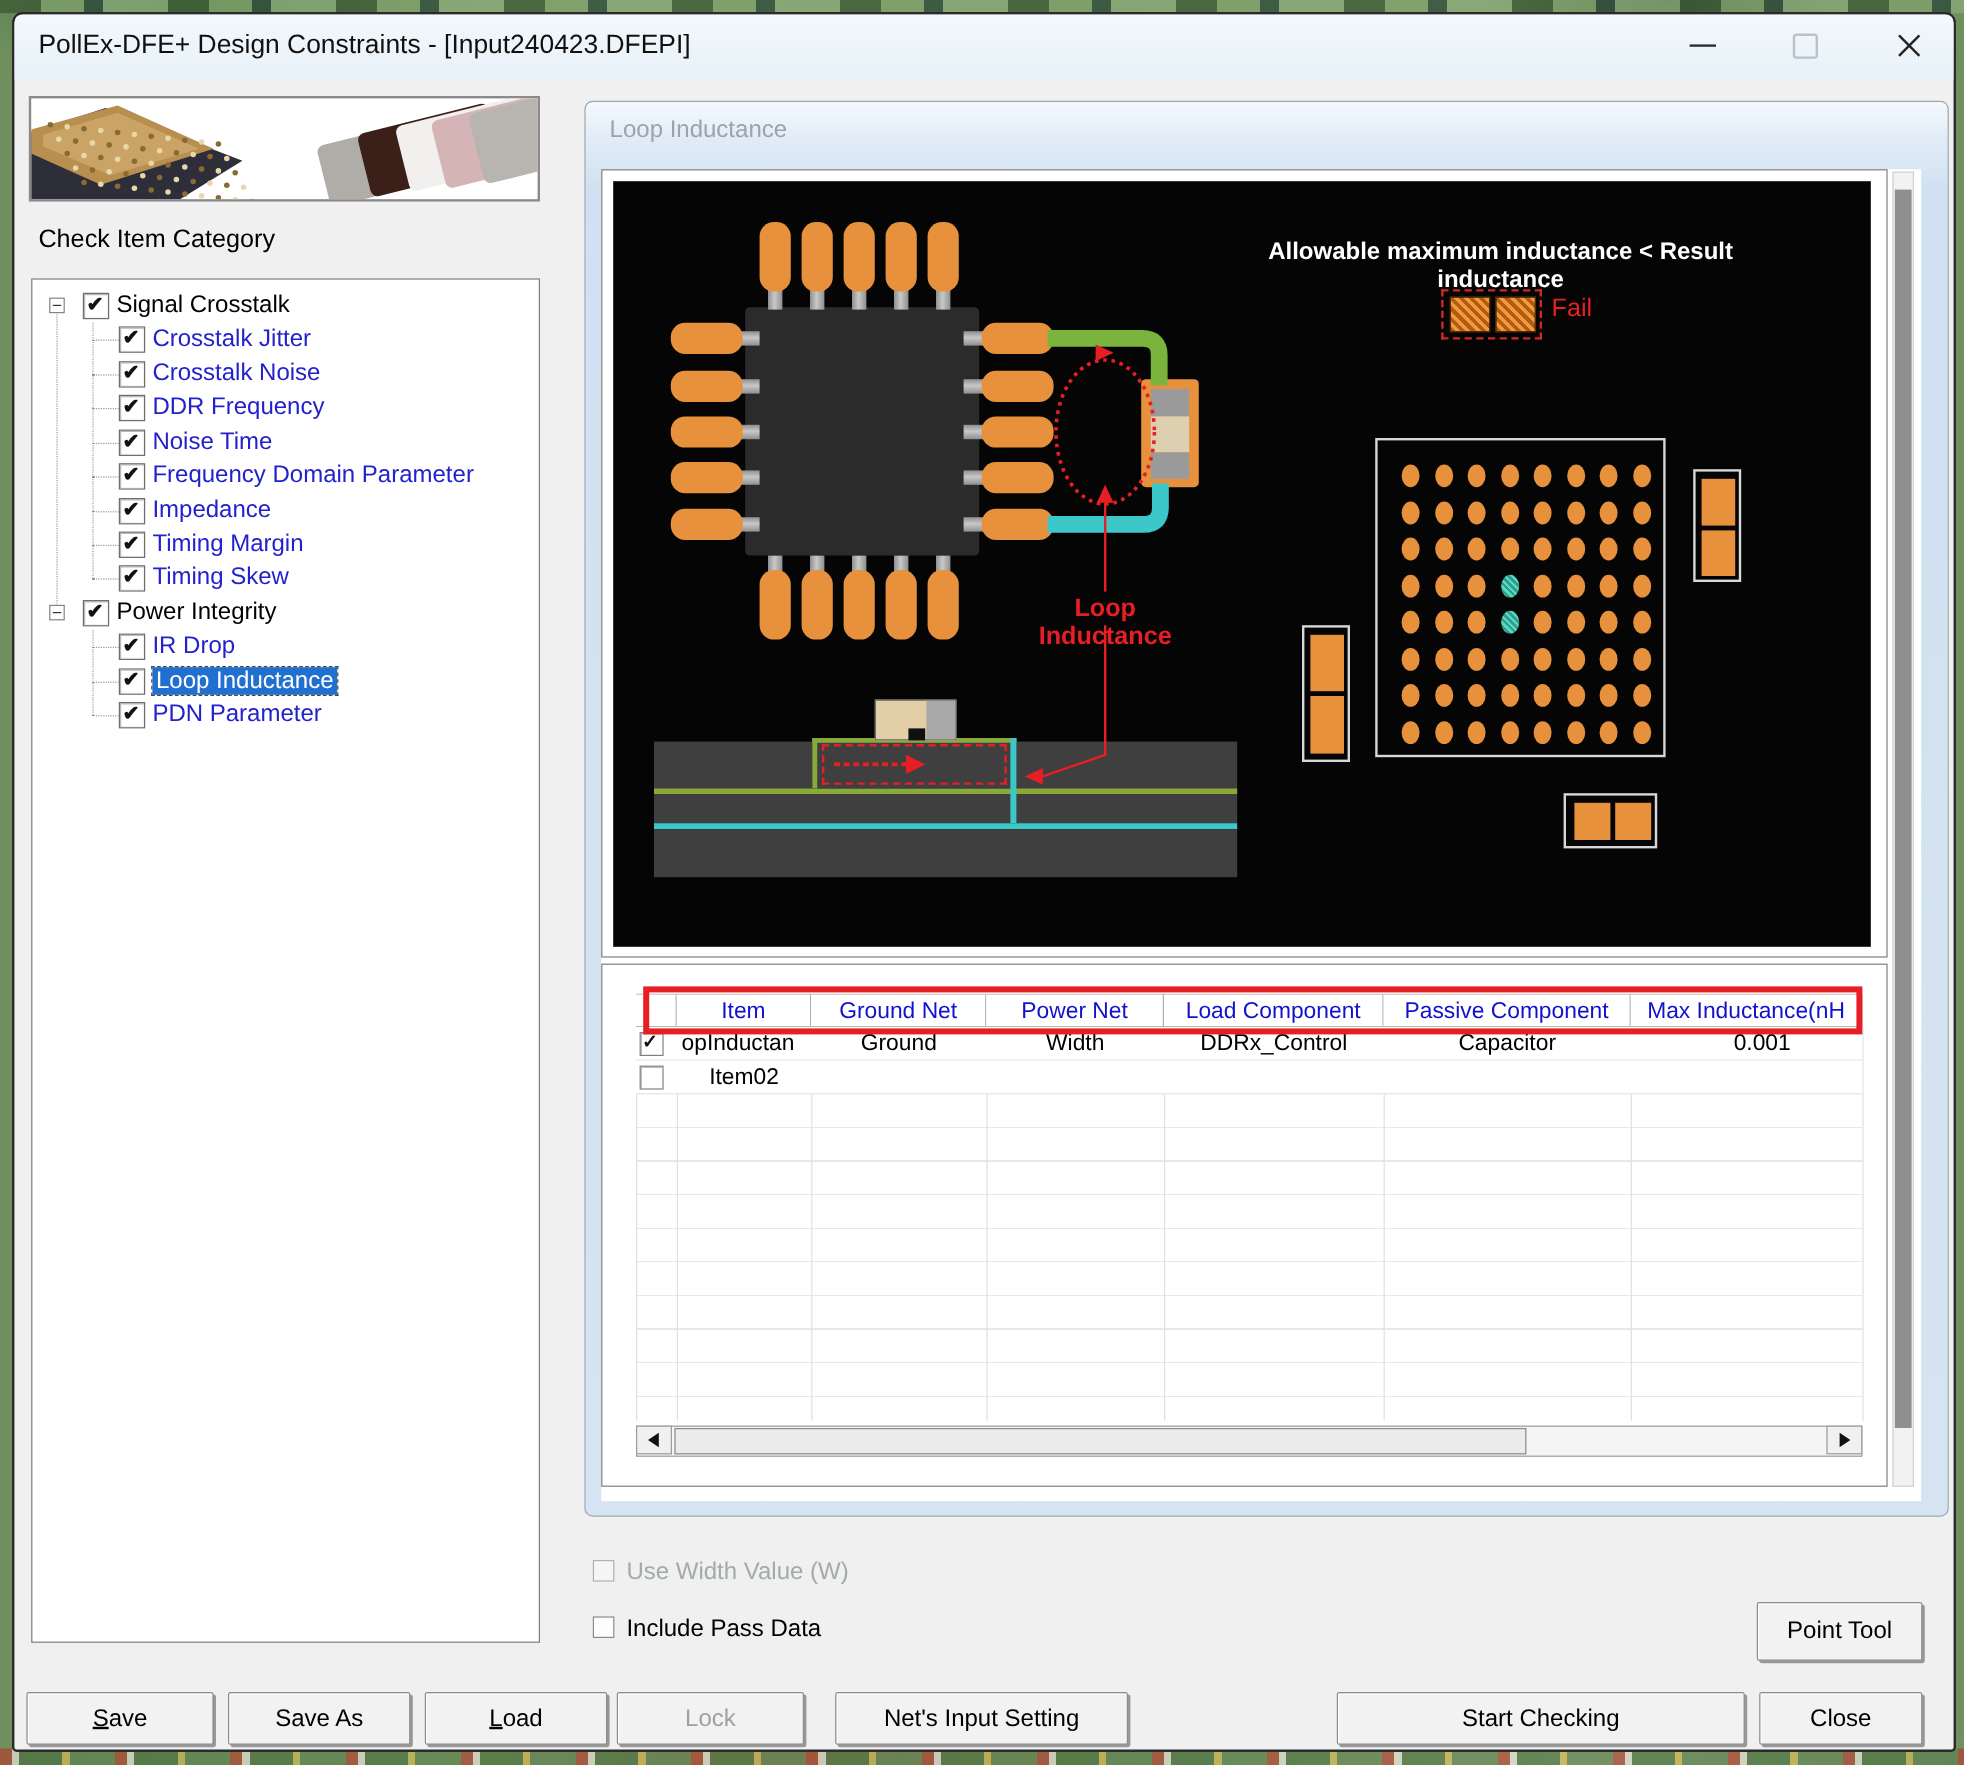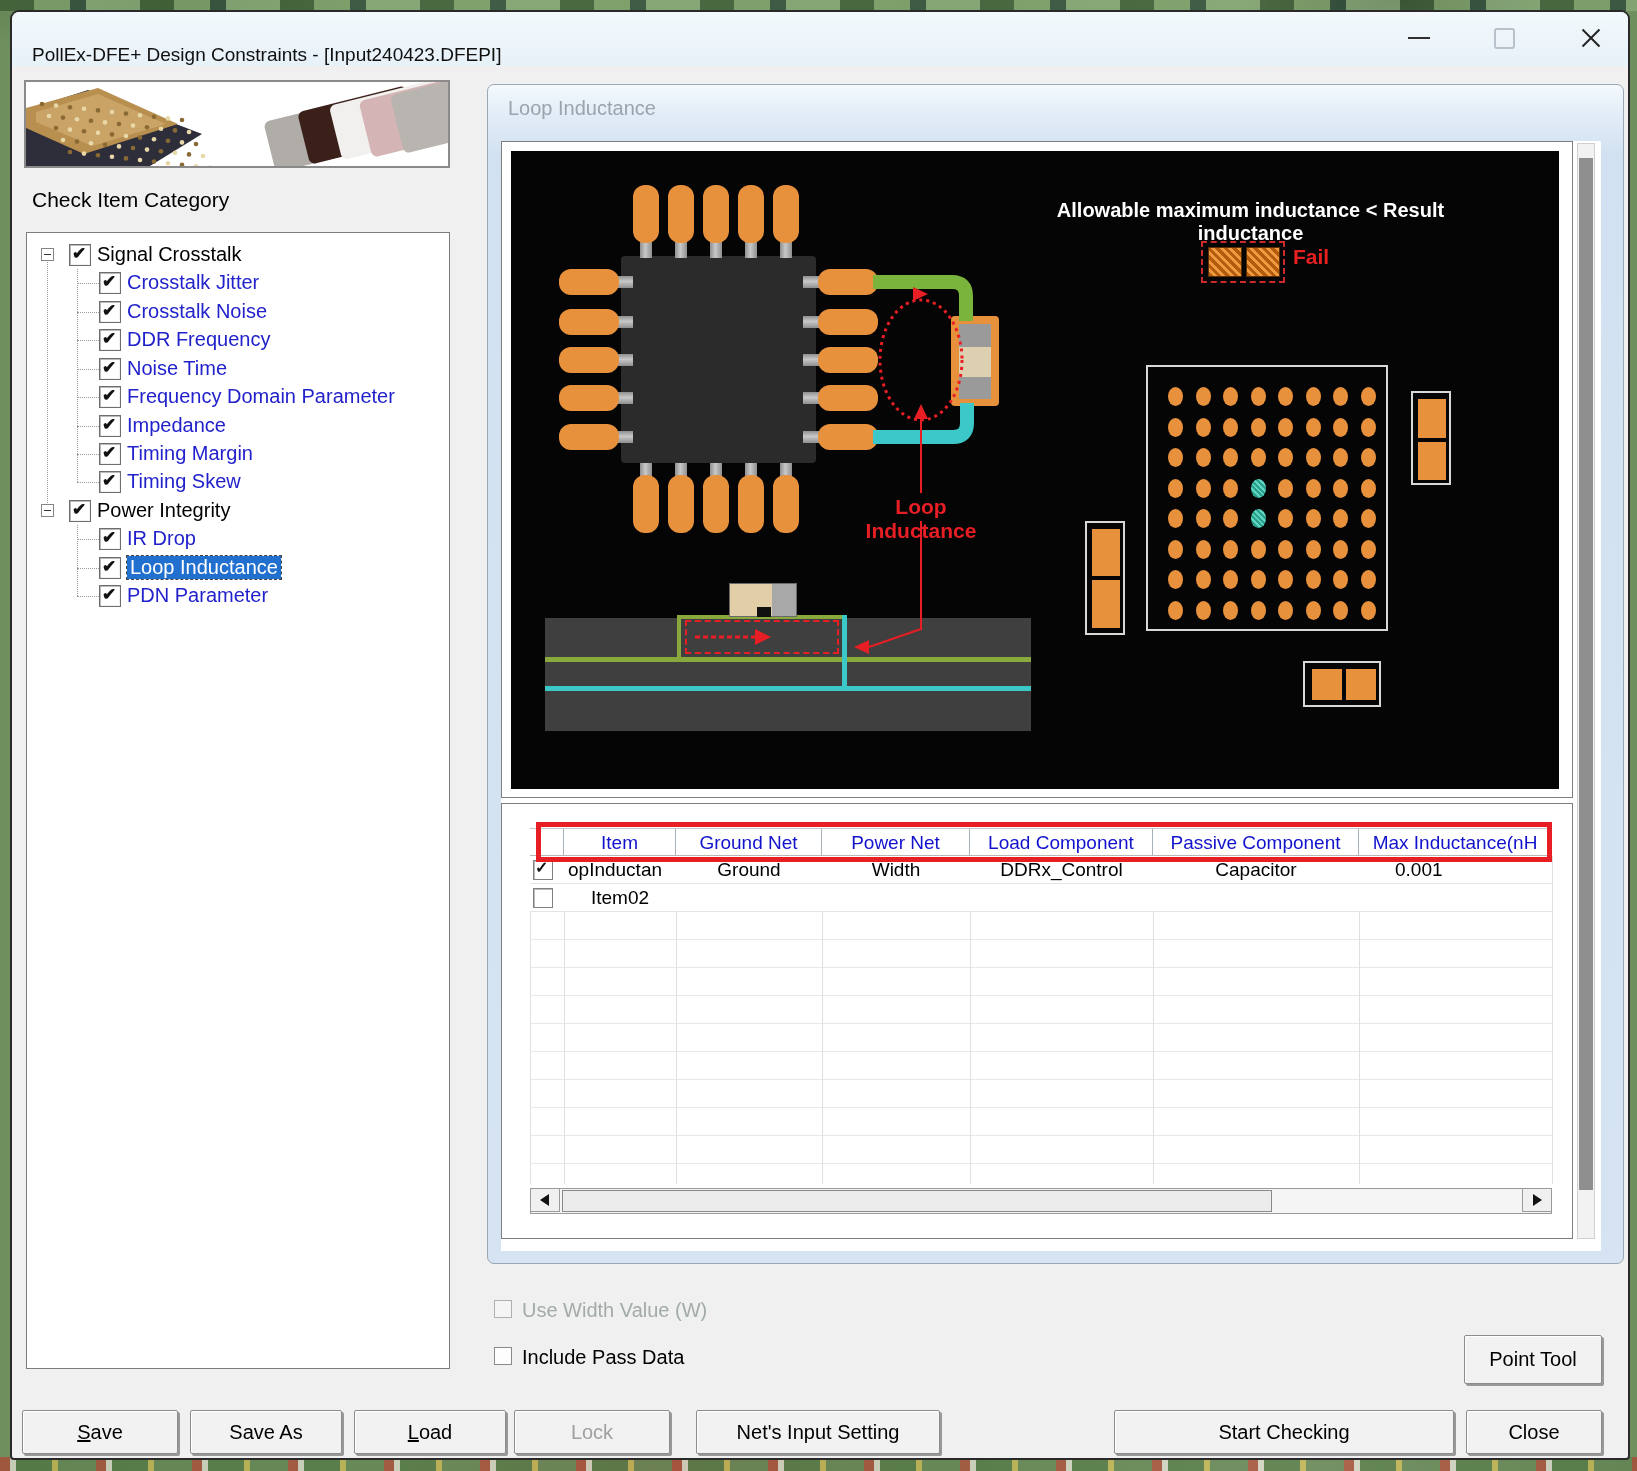--- a/index.html
+++ b/index.html
@@ -13,21 +13,21 @@
       linear-gradient(90deg,#6f8f5f,#86a573 30%,#7a9a68 55%,#8fae7c 80%,#6f8f5f);
   }
   .desktop::after{content:"";position:absolute;left:0;right:0;bottom:0;height:14px;opacity:.7;
     background:repeating-linear-gradient(90deg,#b0402f 0 10px,#e8e4da 10px 16px,#49703c 16px 52px,#d2b94e 52px 58px,#5d7f4e 58px 96px);}
   .desktop::before{content:"";position:absolute;left:0;right:0;top:0;height:11px;opacity:.8;
     background:repeating-linear-gradient(90deg,#3c5a35 0 34px,#7fa06b 34px 70px,#2e4a3a 70px 86px,#88a878 86px 140px);}
 
   .win{position:absolute;left:10px;top:10px;width:1620px;height:1450px;background:#f0f0f0;
     border:2px solid #2a2a2a;border-radius:9px 9px 4px 4px;overflow:hidden;box-sizing:border-box;}
   .titlebar{position:absolute;left:0;top:0;width:100%;height:54px;background:linear-gradient(#f3f9fc,#e7f1f8);}
-  .title{position:absolute;left:20px;top:12px;font-size:19px;color:#101010;margin-top:20px;}
+  .title{position:absolute;left:20px;top:12px;font-size:22px;color:#101010;}
   .tb-btn{position:absolute;top:6px;width:44px;height:40px;display:flex;align-items:center;justify-content:center;}
   .min-glyph{width:22px;height:0;border-top:2px solid #2f2f2f;}
   .max-glyph{width:17px;height:17px;border:2px solid #b9c2ca;border-radius:3px;}
   .close-glyph{position:relative;width:22px;height:22px;}
   .close-glyph::before,.close-glyph::after{content:"";position:absolute;left:-1px;top:10px;width:24px;height:2px;background:#222;}
   .close-glyph::before{transform:rotate(45deg);}
   .close-glyph::after{transform:rotate(-45deg);}
 
   .thumb{position:absolute;left:12px;top:68px;width:426px;height:88px;background:#fff;border:2px solid #8a8a8a;box-sizing:border-box;}
   .cat-label{position:absolute;left:20px;top:176px;font-size:21px;color:#000;}
@@ -50,21 +50,21 @@
     border:1px solid #9aa7b4;border-radius:7px;
     background:linear-gradient(180deg,#f4f9fd 0,#e2ecf7 30px,#d2e1f1 70px,#d5e3f2 100%);}
   .gb-title{position:absolute;left:20px;top:12px;font-size:20px;color:#9ba3ac;}
   .content-white{position:absolute;left:13px;top:56px;width:1100px;height:1110px;background:#fff;}
   .illus-panel{position:absolute;left:13px;top:56px;width:1072px;height:657px;background:#fff;border:1px solid #7e7e7e;box-sizing:border-box;}
   .canvas{position:absolute;left:9px;top:9px;width:1048px;height:638px;background:#050505;overflow:hidden;}
 
   .banner{position:absolute;left:497px;top:48px;width:485px;text-align:center;color:#fff;font-size:20px;font-weight:600;}
   .fail-pads{position:absolute;left:690px;top:90px;width:84px;height:42px;border:2px dashed #cc2a2a;box-sizing:border-box;}
   .fail-pad{position:absolute;top:4px;width:32px;height:28px;background:repeating-linear-gradient(45deg,#b35c10 0 3px,#ef9a3e 3px 6px);border:1px solid #5a2f08;}
-  .fail-label{position:absolute;left:782px;top:94px;color:#e82020;font-size:21px;font-weight:700;}
+  .fail-label{position:absolute;left:782px;top:94px;color:#e82020;font-size:21px;font-weight:400;}
 
   .chip-body{position:absolute;left:110px;top:105px;width:195px;height:207px;background:#2b2b2b;border-radius:4px;}
   .pin{position:absolute;background:#e8913c;}
   .pin.v{width:26px;height:58px;border-radius:12px;}
   .pin.h{width:60px;height:26px;border-radius:12px;}
   .lead{position:absolute;background:linear-gradient(90deg,#8f8f8f,#c8c8c8 45%,#8f8f8f);}
   .lead.v{width:12px;height:49px;}
   .lead.h{height:12px;width:53px;background:linear-gradient(180deg,#8f8f8f,#c8c8c8 45%,#8f8f8f);}
 
   .capacitor{position:absolute;left:440px;top:165px;width:48px;height:90px;background:#e8913c;border-radius:4px;}
@@ -488,21 +488,21 @@
         <div class="vline" style="left:857px"></div>
         <div class="vline" style="left:1050px"></div>
         <div class="vline" style="left:28px"></div>
         <div class="trow" style="top:52px">
           <div class="row-cbx checked" style="left:3px;top:4px"></div>
           <div class="tcell" style="left:34px;width:112px;text-align:left;padding-left:4px">opInductan</div>
           <div class="tcell" style="left:146px;width:146px;text-align:center">Ground</div>
           <div class="tcell" style="left:292px;width:148px;text-align:center">Width</div>
           <div class="tcell" style="left:440px;width:183px;text-align:center">DDRx_Control</div>
           <div class="tcell" style="left:623px;width:206px;text-align:center">Capacitor</div>
-          <div class="tcell" style="left:865px;width:193px;">0.001</div>
+          <div class="tcell" style="left:842px;width:193px;text-align:center">0.001</div>
         </div>
         <div class="trow" style="top:80px">
           <div class="row-cbx" style="left:3px;top:4px"></div>
           <div class="tcell" style="left:34px;width:112px;text-align:center">Item02</div>
           <div class="tcell" style="left:146px;width:146px;text-align:center"></div>
           <div class="tcell" style="left:292px;width:148px;text-align:center"></div>
           <div class="tcell" style="left:440px;width:183px;text-align:center"></div>
           <div class="tcell" style="left:623px;width:206px;text-align:center"></div>
           <div class="tcell" style="left:829px;width:193px;text-align:center"></div>
         </div>

